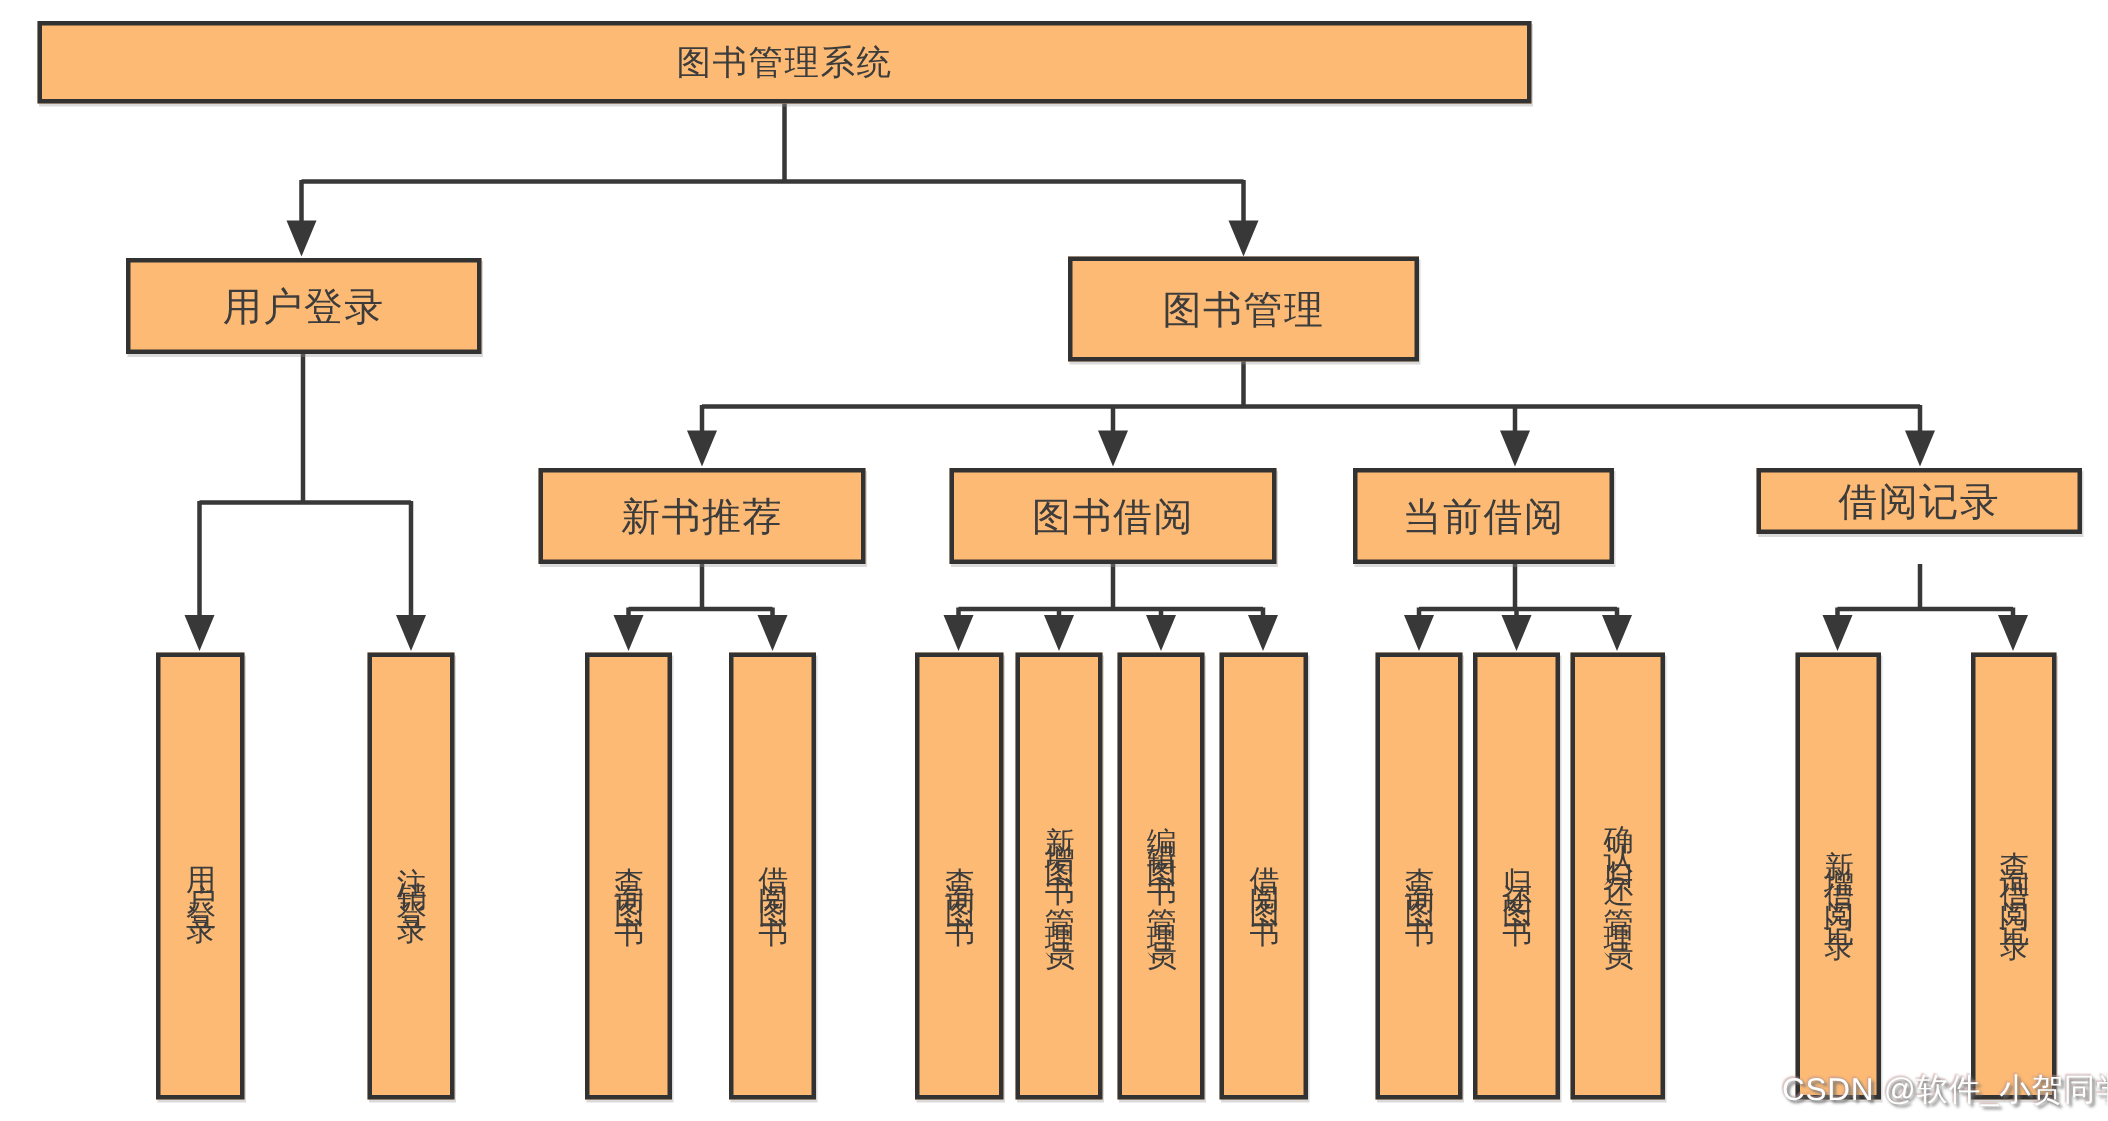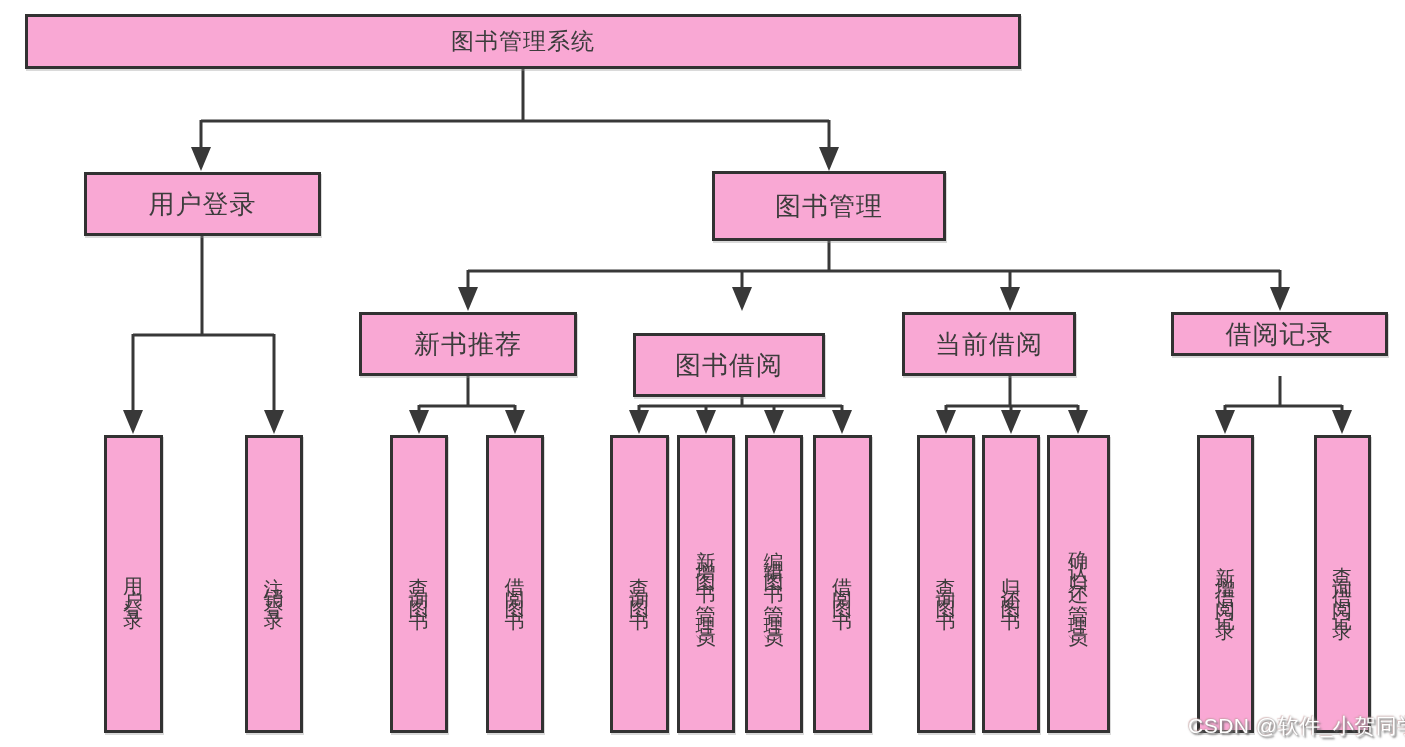--- a/index.html
+++ b/index.html
@@ -13,21 +13,21 @@
   }
   .connectors {
     position: absolute;
     left: 0; top: 0;
     width: 1405px; height: 747px;
     z-index: 1;
   }
   .node {
     position: absolute;
     box-sizing: border-box;
-    background: #f9a8d4;
+    background: #fdba74;
     border: 3px solid #323232;
     box-shadow: 1px 2px 0 rgba(150,150,150,0.35);
     display: flex;
     align-items: center;
     justify-content: center;
     z-index: 2;
   }
   .hlabel {
     color: #3c3c3c;
     font-size: 26px;
@@ -130,21 +130,21 @@
   <div class="node" style="left:84px;top:172px;width:237px;height:64px;">
     <span class="hlabel">用户登录</span>
   </div>
   <div class="node" style="left:712px;top:171px;width:234px;height:70px;">
     <span class="hlabel">图书管理</span>
   </div>
 
   <div class="node" style="left:359px;top:312px;width:218px;height:64px;">
     <span class="hlabel">新书推荐</span>
   </div>
-  <div class="node" style="left:633px;top:312px;width:192px;height:64px;margin-top:21px;">
+  <div class="node" style="left:633px;top:312px;width:218px;height:64px;">
     <span class="hlabel">图书借阅</span>
   </div>
   <div class="node" style="left:902px;top:312px;width:174px;height:64px;">
     <span class="hlabel">当前借阅</span>
   </div>
   <div class="node" style="left:1171px;top:312px;width:217px;height:44px;">
     <span class="hlabel">借阅记录</span>
   </div>
 
   <div class="node" style="left:104px;top:435px;width:59px;height:298px;">

